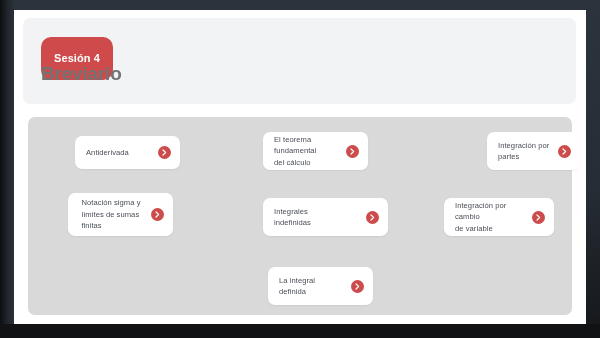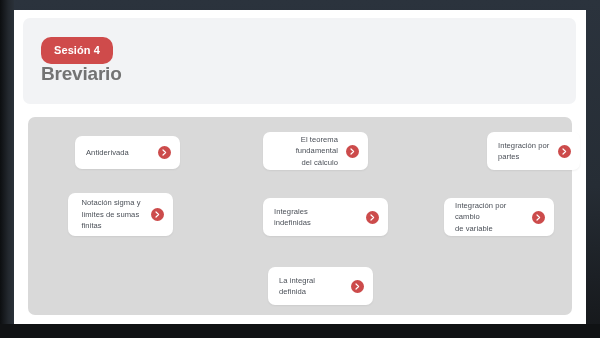--- a/index.html
+++ b/index.html
@@ -52,21 +52,21 @@
     width: 553px;
     height: 86px;
     background: #f2f3f5;
     border-radius: 7px;
   }
   #session-badge {
     position: absolute;
     left: 18px;
     top: 19px;
     height: 19px;
-    padding: 4px 13px;
+    padding: 12px 13px;
     border-radius: 10px;
     background: #cf4b4b;
     color: #ffffff;
     font-size: 11px;
     font-weight: bold;
     line-height: 19px;
     letter-spacing: 0.1px;
     white-space: nowrap;
   }
   #page-title {
@@ -139,21 +139,21 @@
 
     <div id="content-panel">
         <div class="topic-card" style="left: 47px; top: 19px; width: 105px; height: 33px; align-items: center;">
           <span class="topic-label">Antiderivada</span>
           <span class="go-icon">
             <svg width="5" height="7" viewBox="0 0 5 7" aria-hidden="true">
               <path d="M1 1 L3.6 3.5 L1 6" fill="none" stroke="#ffffff" stroke-width="1.2" stroke-linecap="round" stroke-linejoin="round"></path>
             </svg>
           </span>
         </div>
-        <div class="topic-card" style="left: 235px; top: 15px; width: 105px; height: 38px; text-align: right;">
+        <div class="topic-card" style="left: 235px; top: 15px; width: 105px; height: 38px;">
           <span class="topic-label">El teorema fundamental
 del cálculo</span>
           <span class="go-icon">
             <svg width="5" height="7" viewBox="0 0 5 7" aria-hidden="true">
               <path d="M1 1 L3.6 3.5 L1 6" fill="none" stroke="#ffffff" stroke-width="1.2" stroke-linecap="round" stroke-linejoin="round"></path>
             </svg>
           </span>
         </div>
         <div class="topic-card" style="left: 421px; top: 15px; width: 93px; height: 38px; margin-left: 38px;">
           <span class="topic-label">Integración por

